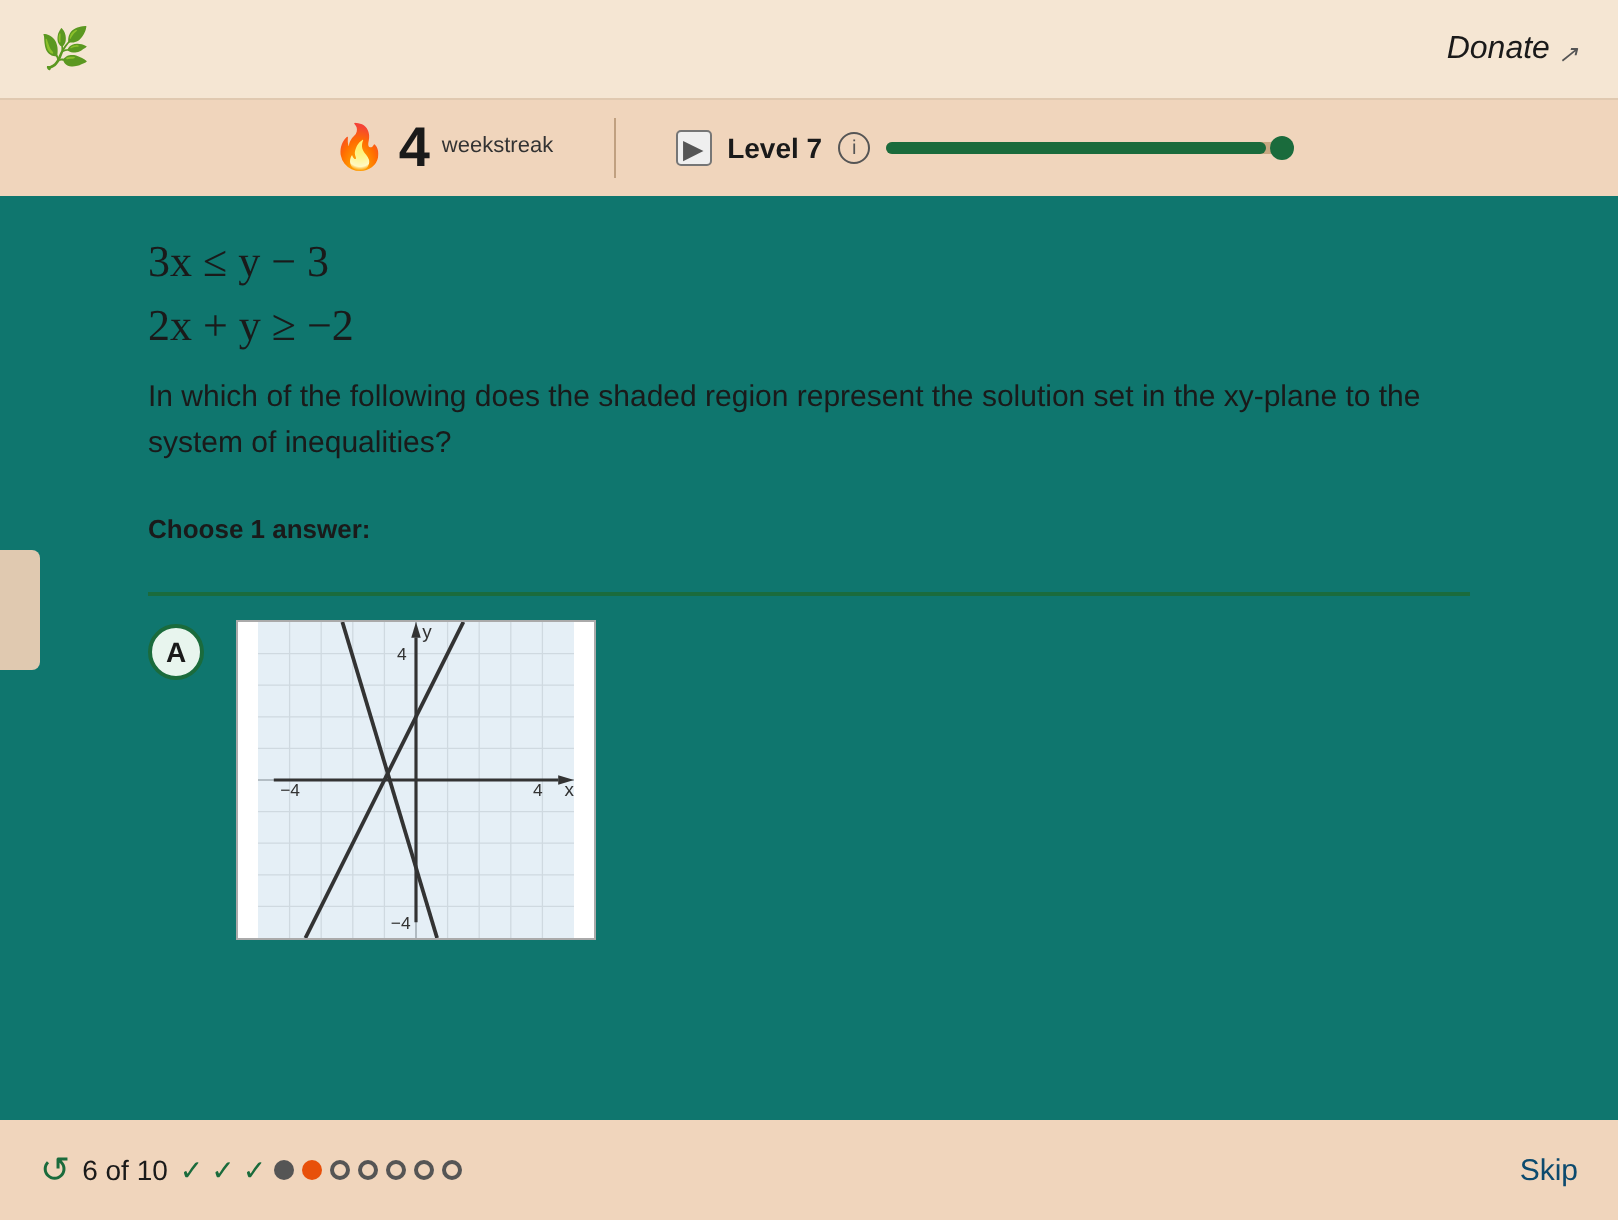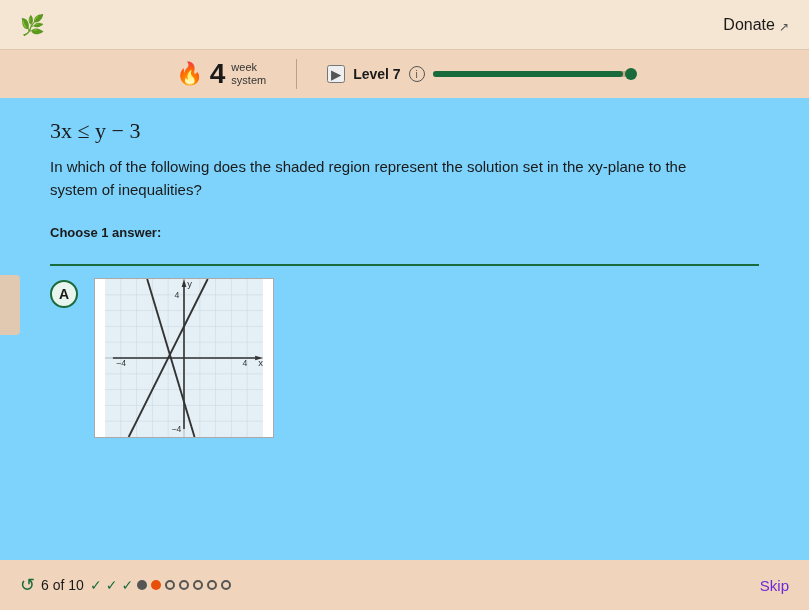--- a/index.html
+++ b/index.html
@@ -41,20 +41,21 @@
       font-size: 16px;
       color: #1a1a1a;
       text-decoration: none;
       font-family: sans-serif;
       display: flex;
       align-items: flex-end;
       gap: 4px;
       background: none;
       border: none;
       cursor: pointer;
+      font-style: italic;
     }
     .donate-icon {
       font-size: 12px;
       color: #555;
     }
 
     
     .streak-bar {
       background: #f0d5bc;
       display: flex;
@@ -74,21 +75,21 @@
       font-size: 22px;
     }
     .streak-number {
       font-size: 28px;
       font-weight: bold;
       color: #1a1a1a;
       font-family: sans-serif;
     }
     .streak-label {
       display: flex;
-      flex-direction: column;
+      flex-direction: row;
       font-size: 11px;
       color: #333;
       font-family: sans-serif;
       line-height: 1.2;
     }
     .divider-v {
       width: 1px;
       height: 30px;
       background: #c0a080;
       margin: 0 10px;
@@ -145,22 +146,22 @@
       height: 12px;
       background: #1a6b3c;
       border-radius: 50%;
       position: absolute;
       right: -4px;
       top: -3px;
     }
 
     
     .main-content {
-      background: #7dd3fc;
-      padding: 20px 50px;
+      background: #0f766e;
+      padding: 20px 74px;
       height: calc(610px - 50px - 48px - 50px);
       overflow-y: auto;
     }
 
     .math-block {
       margin-bottom: 8px;
     }
     .math-line {
       font-size: 22px;
       color: #1a1a1a;
@@ -262,21 +263,21 @@
     .pdot {
       width: 10px;
       height: 10px;
       border-radius: 50%;
     }
     .pdot.filled { background: #555; }
     .pdot.outline { background: none; border: 2px solid #555; }
     .skip-btn {
       font-size: 15px;
       font-family: sans-serif;
-      color: #6d28d9;
+      color: #0c4a6e;
       background: none;
       border: none;
       cursor: pointer;
       font-weight: normal;
     }
     .left-widget {
       position: absolute;
       left: 0;
       top: 50%;
       transform: translateY(-50%);
@@ -308,21 +309,21 @@
     <span class="donate-icon">↗</span>
   </button>
 </div>
 
 <div class="streak-bar">
   <div class="streak-section">
     <span class="flame-icon">🔥</span>
     <span class="streak-number">4</span>
     <div class="streak-label">
       <span>week</span>
-      <span>system</span>
+      <span>streak</span>
     </div>
   </div>
   <div class="divider-v"></div>
   <div class="level-section">
     <button class="play-btn">
       <span>▶</span>
     </button>
     <span class="level-label">Level 7</span>
     <span class="level-info-icon">i</span>
     <div class="progress-bar-container">
@@ -330,20 +331,21 @@
       <div class="progress-dot"></div>
     </div>
   </div>
 </div>
 
 <div class="left-widget"></div>
 
 <div class="main-content">
   <div class="math-block">
     <div class="math-line">3x ≤ y − 3</div>
+    <div class="math-line">2x + y ≥ −2</div>
   </div>
 
   <p class="question-text">In which of the following does the shaded region represent the solution set in the xy-plane to the system of inequalities?</p>
   <p class="choose-label">Choose 1 answer:</p>
   <hr class="answer-divider">
 
   <div class="answer-option">
     <div class="option-circle selected">A</div>
 
     <div class="graph-container">

